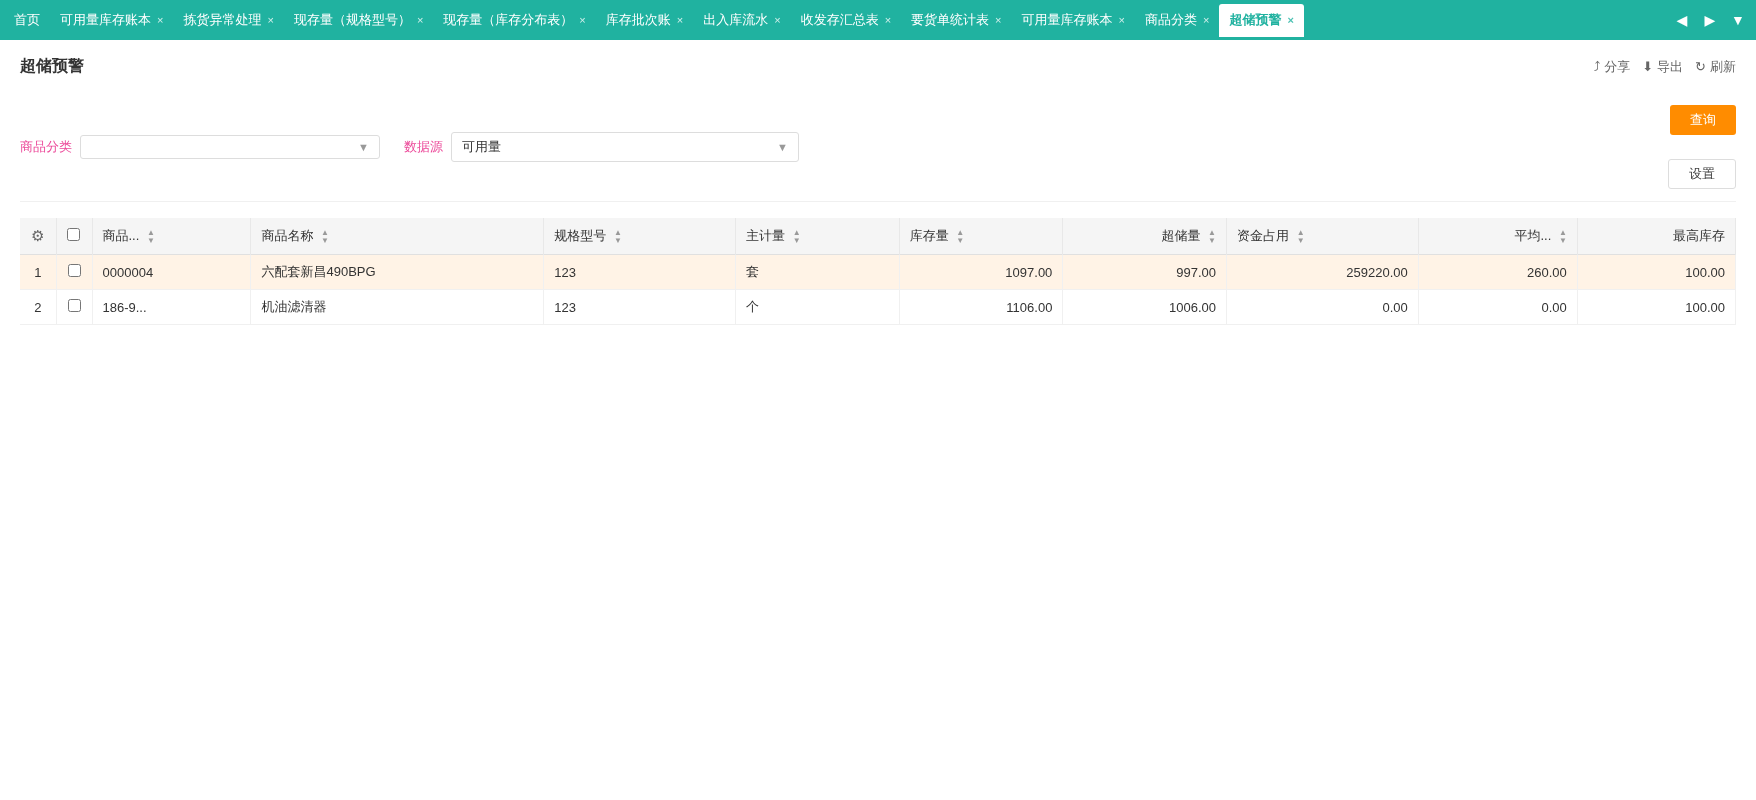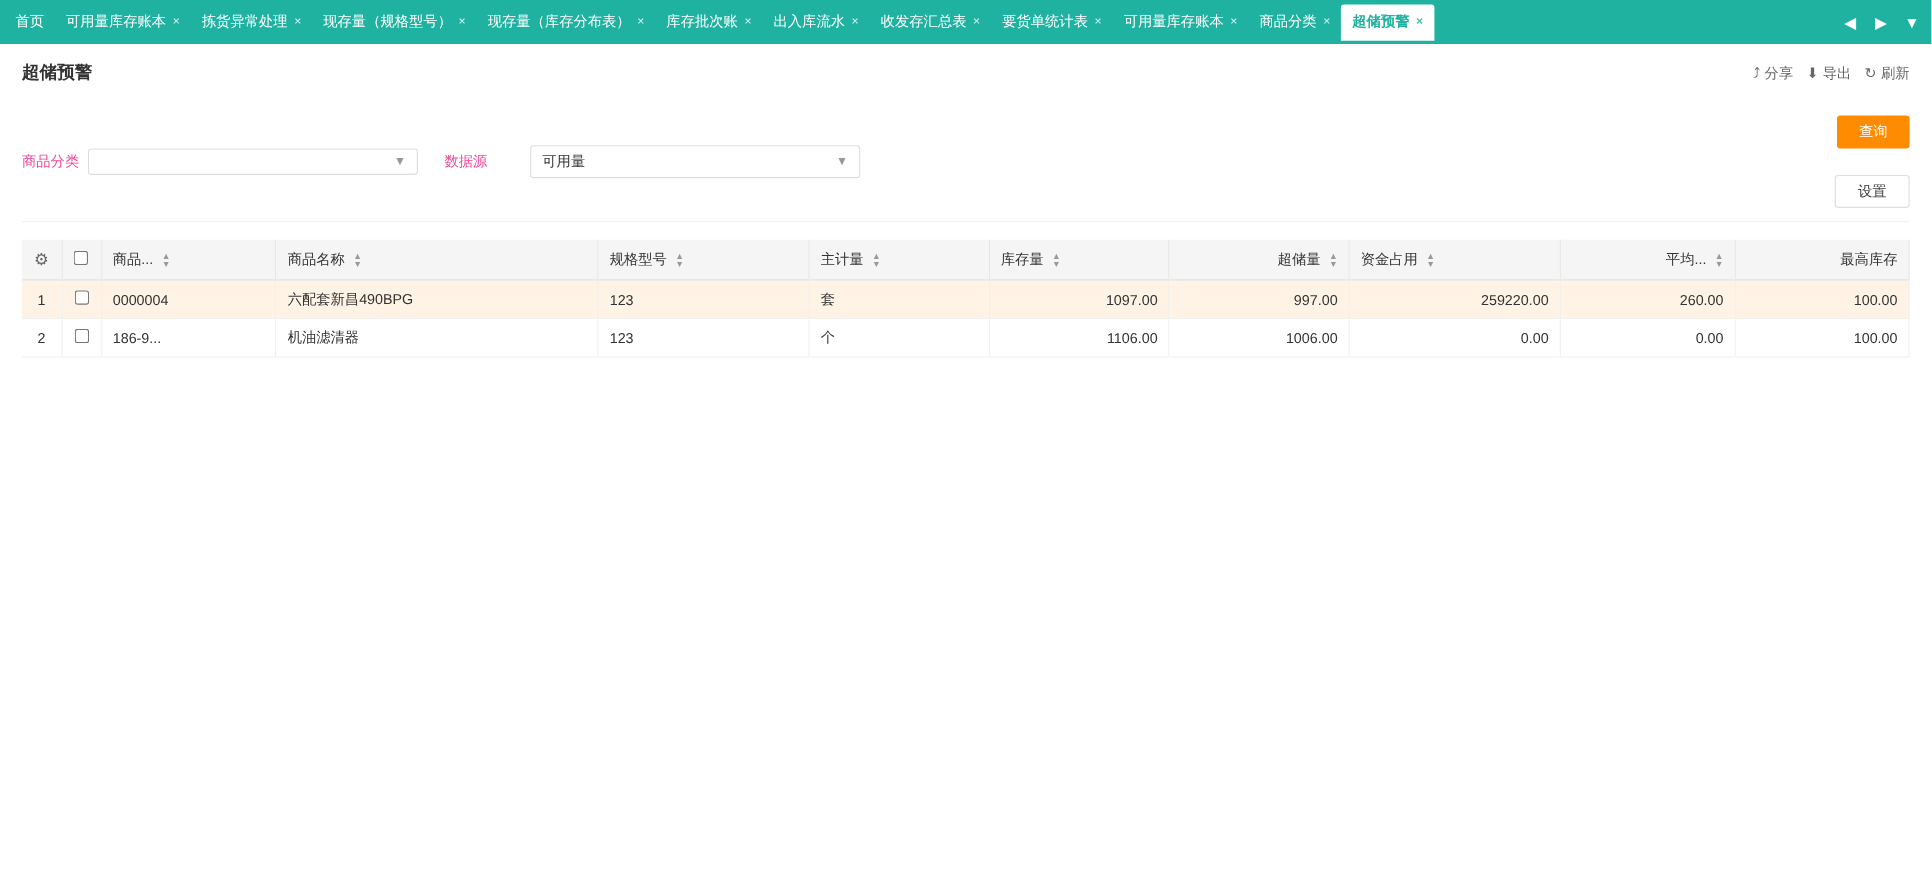--- a/index.html
+++ b/index.html
@@ -297,21 +297,21 @@
   <div class="filter-area">
     <div class="filter-group">
       <span class="filter-label">商品分类</span>
       <div class="filter-select" style="width:300px;">
         <span></span>
         <span class="arrow">▼</span>
       </div>
     </div>
     <div class="filter-group">
       <span class="filter-label">数据源</span>
-      <div class="filter-select" style="width:300px;margin-left:31px;">
+      <div class="filter-select" style="width:348px;">
         <span>可用量</span>
         <span class="arrow">▼</span>
       </div>
     </div>
     <div class="filter-right">
       <button class="btn-query">查询</button>
       <button class="btn-settings">设置</button>
     </div>
   </div>
 

